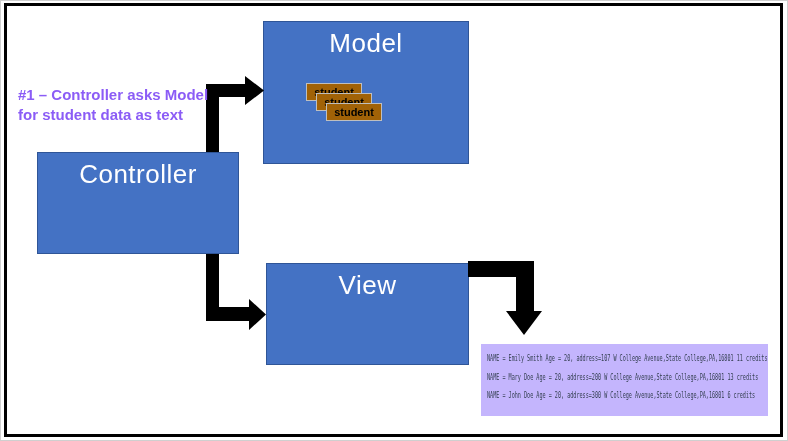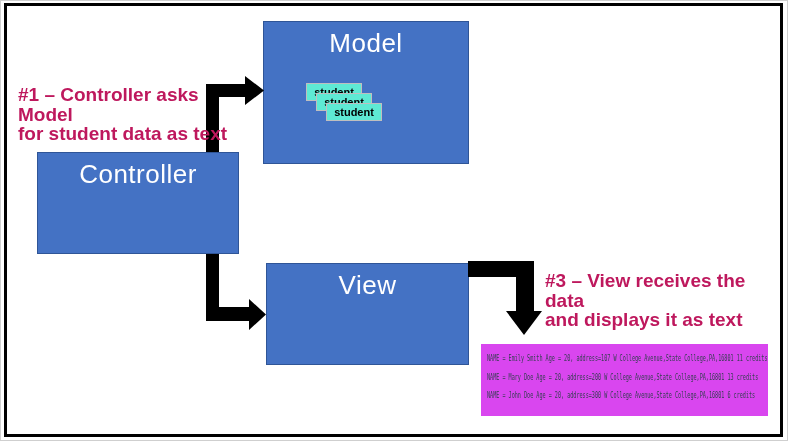--- a/index.html
+++ b/index.html
@@ -40,38 +40,38 @@
     letter-spacing: 0.5px;
   }
   #model-box      { left: 263px; top: 21px;  width: 206px; height: 143px; }
   #controller-box { left: 37px;  top: 152px; width: 202px; height: 102px; }
   #view-box       { left: 266px; top: 263px; width: 203px; height: 102px; }
 
   .student-card {
     position: absolute;
     width: 56px;
     height: 18px;
-    background: #5eead4;
+    background: #a16207;
     border: 1px solid #bfbfbf;
     box-sizing: border-box;
     display: flex;
     align-items: center;
     justify-content: center;
     font-size: 11px;
     font-weight: 600;
     color: #000000;
   }
   #student-card-1 { left: 42px; top: 61px; }
   #student-card-2 { left: 52px; top: 71px; }
   #student-card-3 { left: 62px; top: 81px; }
 
   .annotation {
     position: absolute;
-    color: #be185d;
-    font-size: 19px;
+    color: #8b5cf6;
+    font-size: 15px;
     font-weight: 600;
     line-height: 19.5px;
     white-space: pre-line;
   }
   #annotation-step1 { left: 18px;  top: 85px;  width: 210px; }
   #annotation-step2 { left: 25px;  top: 275px; width: 235px; }
   #annotation-step3 { left: 545px; top: 271px; width: 230px; }
 
   #arrows-layer {
     position: absolute;
@@ -81,21 +81,21 @@
     pointer-events: none;
   }
   #arrows-layer polygon { fill: #000000; }
 
   #output-panel {
     position: absolute;
     left: 481px;
     top: 344px;
     width: 287px;
     height: 72px;
-    background: #d946ef;
+    background: #c4b5fd;
     padding: 9px 0 0 6px;
     box-sizing: border-box;
   }
   .output-line {
     font-family: "DejaVu Sans Mono", monospace;
     font-size: 8px;
     height: 18.5px;
     line-height: 12px;
     color: #333F50;
     white-space: nowrap;
@@ -132,22 +132,20 @@
   </div>
 
   <svg id="arrows-layer" viewBox="0 0 788 441" xmlns="http://www.w3.org/2000/svg">
     <polygon points="206,152 206,84 245,84 245,76 264,90.5 245,105 245,97 219,97 219,152"></polygon>
     <polygon points="206,254 206,321 249,321 249,330 266,314.5 249,299 249,307 219,307 219,254"></polygon>
     <polygon points="468,261 534,261 534,311 542,311 524,335 506,311 516,311 516,277 468,277"></polygon>
   </svg>
 
   <div class="annotation" id="annotation-step1">#1 – Controller asks Model
 for student data as text</div>
-  <div class="annotation" id="annotation-step3">#3 – View receives the data
-and displays it as text</div>
 
   <div id="output-panel">
     <div class="output-line">NAME = Emily Smith Age = 20, address=107 W College Avenue,State College,PA,16801 11 credits</div>
     <div class="output-line">NAME = Mary Doe Age = 20, address=200 W College Avenue,State College,PA,16801 13 credits</div>
     <div class="output-line">NAME = John Doe Age = 20, address=300 W College Avenue,State College,PA,16801 6 credits</div>
   </div>
 
 </div>
 
 </body></html>

